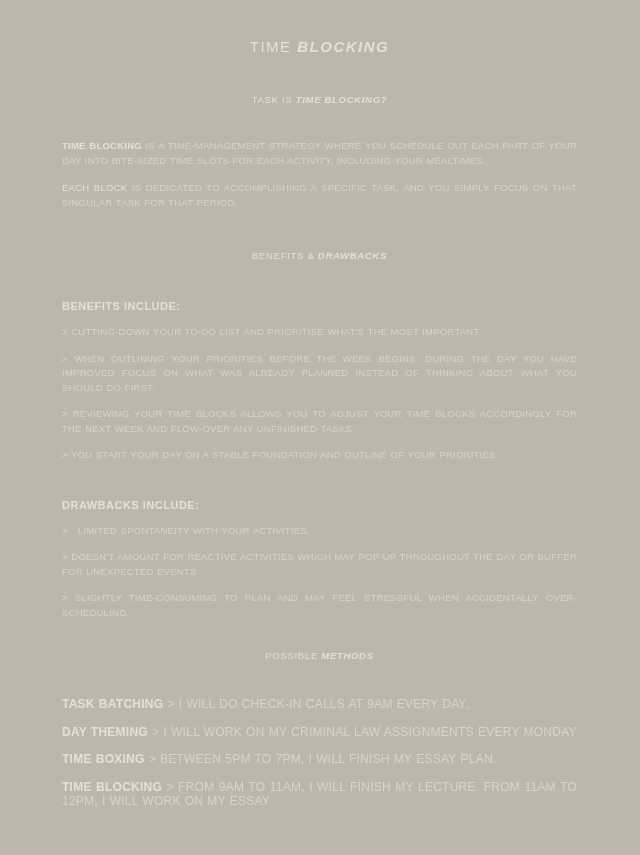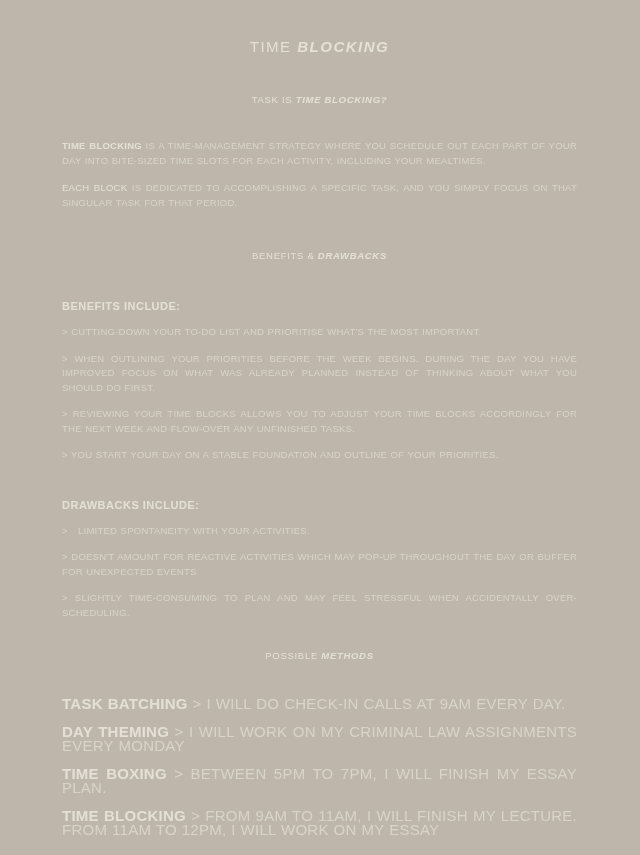--- a/index.html
+++ b/index.html
@@ -61,21 +61,21 @@
     font-weight: 700;
     color: var(--heading);
   }
   .benefits-label  { margin-top: 38px; }
   .drawbacks-label { margin-top: 36px; }
   .group-label + .para { margin-top: 12px; }
   .bullet + .bullet { margin-top: 12px; }
   .methods-list { margin-top: 35px; }
   .method {
     margin: 0;
-    font-size: 15px;
+    font-size: 12px;
     line-height: 14.5px;
     letter-spacing: 0.25px;
     word-spacing: 0.5px;
     text-align: justify;
   }
   .method + .method { margin-top: 13px; }
   .strong {
     font-weight: 700;
     color: var(--heading);
   }

